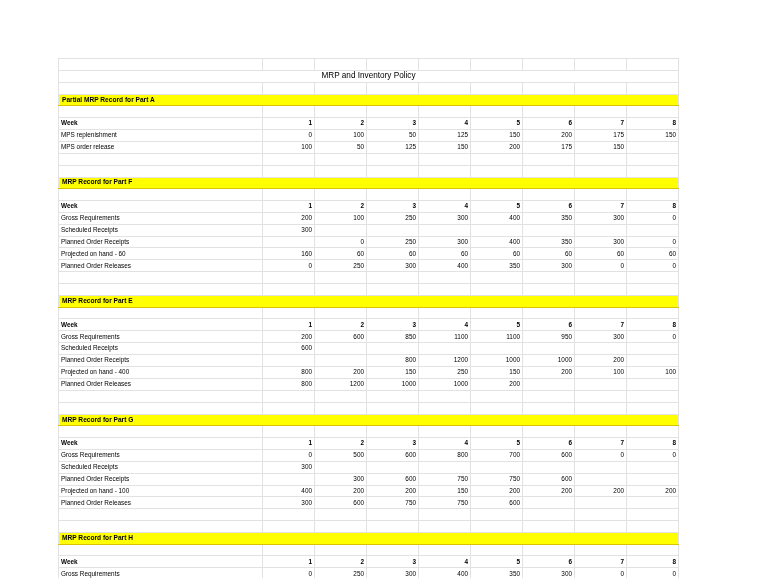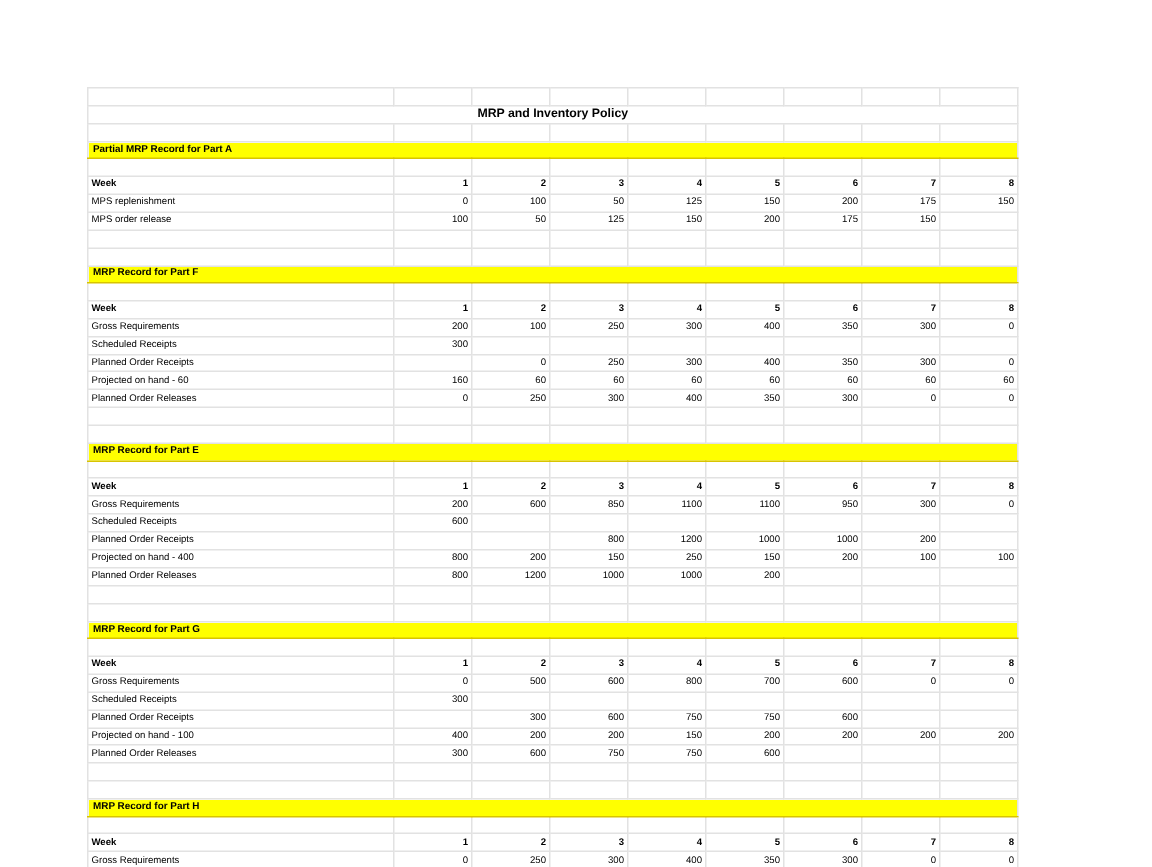--- a/index.html
+++ b/index.html
@@ -51,21 +51,21 @@
   td.num {
     text-align: right;
     padding-right: 5px;
   }
 
   tr.title-row td {
     border: 0.5px solid #e2e2e2;
   }
   td.sheet-title {
     text-align: center;
-    font-weight: bold;
+    font-weight: normal;
     font-size: 8.2px;
     height: 14px;
   }
 
   tr.section-row td.section-bar {
     background: #ffff00;
     font-weight: bold;
     font-size: 6.6px;
     text-align: left;
     padding-left: 3px;

